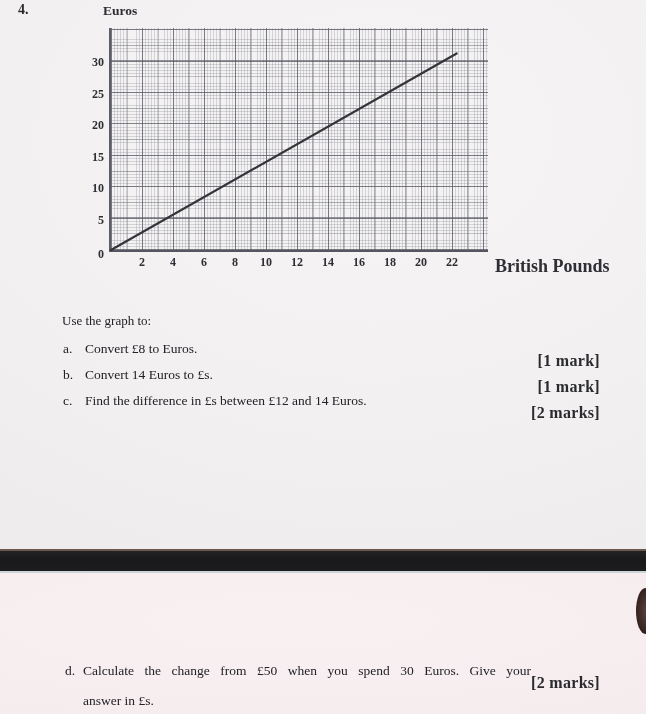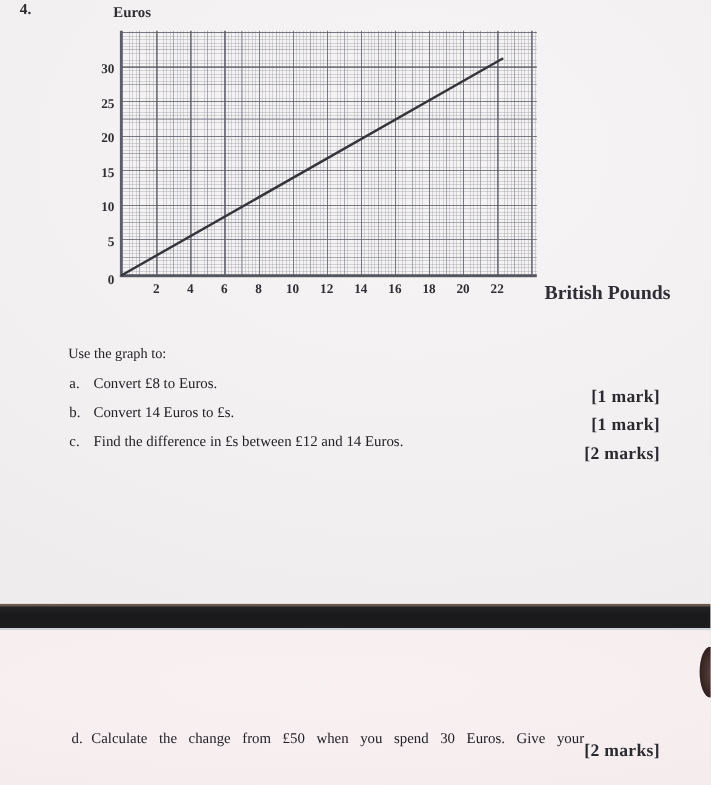--- a/index.html
+++ b/index.html
@@ -162,15 +162,16 @@
 
   <div class="black-bar"></div>
 
   <section class="bottom-section"></section>
 
   <div class="edge-dot"></div>
 
   <div class="qd">
     <span class="ql">d.</span><span class="l1">Calculate the change from £50 when you spend 30 Euros. Give your</span>
     <span class="qm">[2 marks]</span>
+    <div class="l2">answer in £s.</div>
   </div>
 
 </div>
 
 </body></html>

